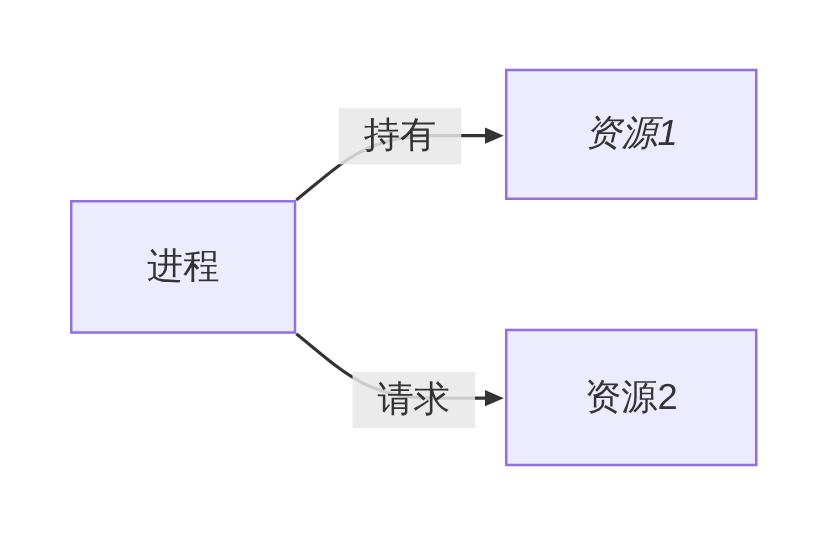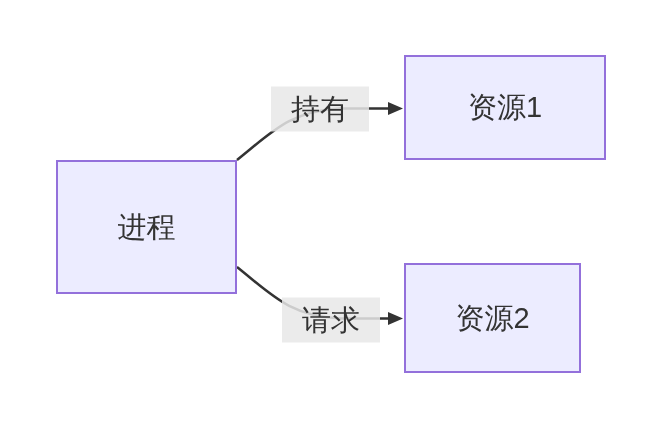--- a/index.html
+++ b/index.html
@@ -36,23 +36,23 @@
     box-sizing: border-box;
     background: #ECECFF;
     border: 2px solid #9370DB;
     display: flex;
     align-items: center;
     justify-content: center;
     color: #333333;
     font-size: 29px;
     line-height: 1;
   }
-  .node-process  { left: 56px;  top: 160px; width: 181px; height: 134px; }
-  .node-resource1{ left: 404px; top: 55px;  width: 202px; height: 105px; }
-  .node-resource2{ left: 404px; top: 263px; width: 177px; height: 110px; }
+  .node-process  { left: 56px;  top: 160px; width: 181px; height: 107px; }
+  .node-resource1{ left: 404px; top: 55px;  width: 202px; height: 105px; font-style: italic; }
+  .node-resource2{ left: 404px; top: 263px; width: 202px; height: 110px; }
   .edge-label {
     position: absolute;
     transform: translate(-50%, -50%);
     background: rgba(232, 232, 232, 0.85);
     color: #333333;
     font-size: 29px;
     line-height: 1;
     padding: 8px 20px;
     white-space: nowrap;
   }

